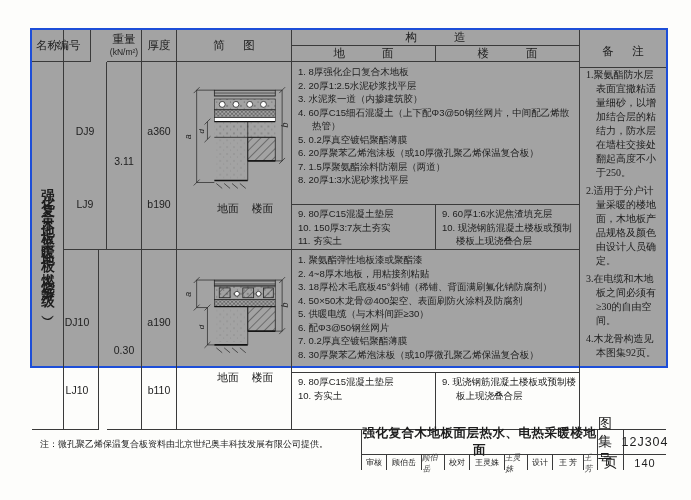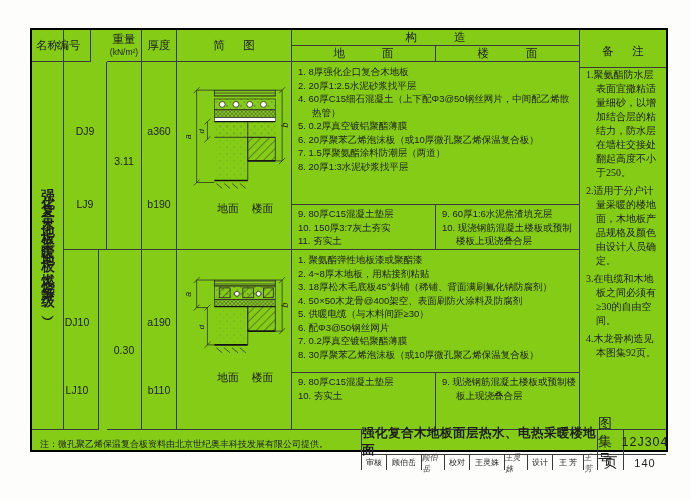--- a/index.html
+++ b/index.html
@@ -1,38 +1,38 @@
 <!DOCTYPE html>
 <html><head>
 <meta charset="utf-8">
 <style>
   html,body{margin:0;padding:0;background:#ffffff;}
   .sheet{position:relative;width:691px;height:500px;background:#fdfdfb;
          font-family:"Liberation Sans","DejaVu Sans",sans-serif;color:#1d1d1d;overflow:hidden;}
-  .frame{position:absolute;left:30px;top:28px;width:638px;height:424px;
-         border:2px solid #000000;box-sizing:border-box;background:#84cc16;}
+  .frame{position:absolute;left:30px;top:28px;width:638px;height:340px;
+         border:2px solid #1d4ed8;box-sizing:border-box;background:#a3a3a3;}
   .cell{position:absolute;box-sizing:border-box;border:0 solid #3a3a3a;}
   .br{border-right-width:1px;} .bb{border-bottom-width:1px;} .bt{border-top-width:1px;}
   .hd{display:flex;align-items:center;justify-content:center;text-align:center;
       font-size:11.5px;line-height:13px;}
   .sp{letter-spacing:1.6em;padding-left:1.6em;}
   .sp2{letter-spacing:3.2em;padding-left:3.2em;}
   .unit{font-size:8.5px;letter-spacing:0;}
   .vname{writing-mode:vertical-rl;font-size:13.5px;letter-spacing:7px;
          margin:auto;font-weight:bold;}
   .mid{position:absolute;left:0;width:100%;text-align:center;transform:translateY(-50%);
        font-size:10.5px;}
   .clist{padding:3px 4px 0 6px;}
   .citem{font-size:9.5px;line-height:13.5px;padding-left:14px;text-indent:-14px;}
   .sublist{padding:2px 3px 0 6px;}
   .nlist{padding:6px 4px 0 6px;}
   .nitem{font-size:10px;line-height:14px;padding-left:10px;text-indent:-10px;margin-bottom:4px;font-family:Liberation Serif, serif;}
   .fnote{font-size:9px;padding:8px 6px 16px 8px;line-height:12px;}
   .ftitle{display:flex;align-items:center;justify-content:center;font-weight:bold;
-          font-size:12.5px;letter-spacing:0.5px;}
+          font-size:12.5px;letter-spacing:0.5px;text-align:center;}
   .fsmall{display:flex;align-items:center;justify-content:center;font-size:14px;}
   .fbig{display:flex;align-items:center;justify-content:center;font-size:12.5px;letter-spacing:1px;}
   .sigrow{display:flex;height:100%;align-items:stretch;font-size:8px;}
   .sigrow>div{display:flex;align-items:center;justify-content:center;border-right:1px solid #3a3a3a;}
   .sigrow>div:last-child{border-right:0;}
   .sig{font-style:italic;color:#444;transform:rotate(-4deg);}
   svg text{font-family:"Liberation Sans","DejaVu Sans",sans-serif;}
 </style>
 </head>
 <body>
@@ -128,20 +128,21 @@
       <line x1="72" y1="60" x2="72" y2="120" stroke="#222" stroke-width="0.8"></line>
       <text x="52" y="152" font-size="11" fill="#1b1b1b" text-anchor="middle">地面</text>
       <text x="87" y="152" font-size="11" fill="#1b1b1b" text-anchor="middle">楼面</text>
     </svg>
   </div>
 
   <div class="cell br bb" style="left:260px;top:32px;width:288px;height:188px;">
     <div class="clist" style="position:absolute;left:0;top:0;width:100%;height:142px;box-sizing:border-box;">
           <div class="citem">1. 8厚强化企口复合木地板</div>
           <div class="citem">2. 20厚1:2.5水泥砂浆找平层</div>
+          <div class="citem">3. 水泥浆一道（内掺建筑胶）</div>
           <div class="citem">4. 60厚C15细石混凝土（上下配Φ3@50钢丝网片，中间配乙烯散热管）</div>
           <div class="citem">5. 0.2厚真空镀铝聚酯薄膜</div>
           <div class="citem">6. 20厚聚苯乙烯泡沫板（或10厚微孔聚乙烯保温复合板）</div>
           <div class="citem">7. 1.5厚聚氨酯涂料防潮层（两道）</div>
           <div class="citem">8. 20厚1:3水泥砂浆找平层</div>
         </div>
     <div class="cell br bt sublist" style="left:0;top:142px;width:144px;height:46px;">
           <div class="citem">9. 80厚C15混凝土垫层</div>
           <div class="citem">10. 150厚3:7灰土夯实</div>
           <div class="citem">11. 夯实土</div>

